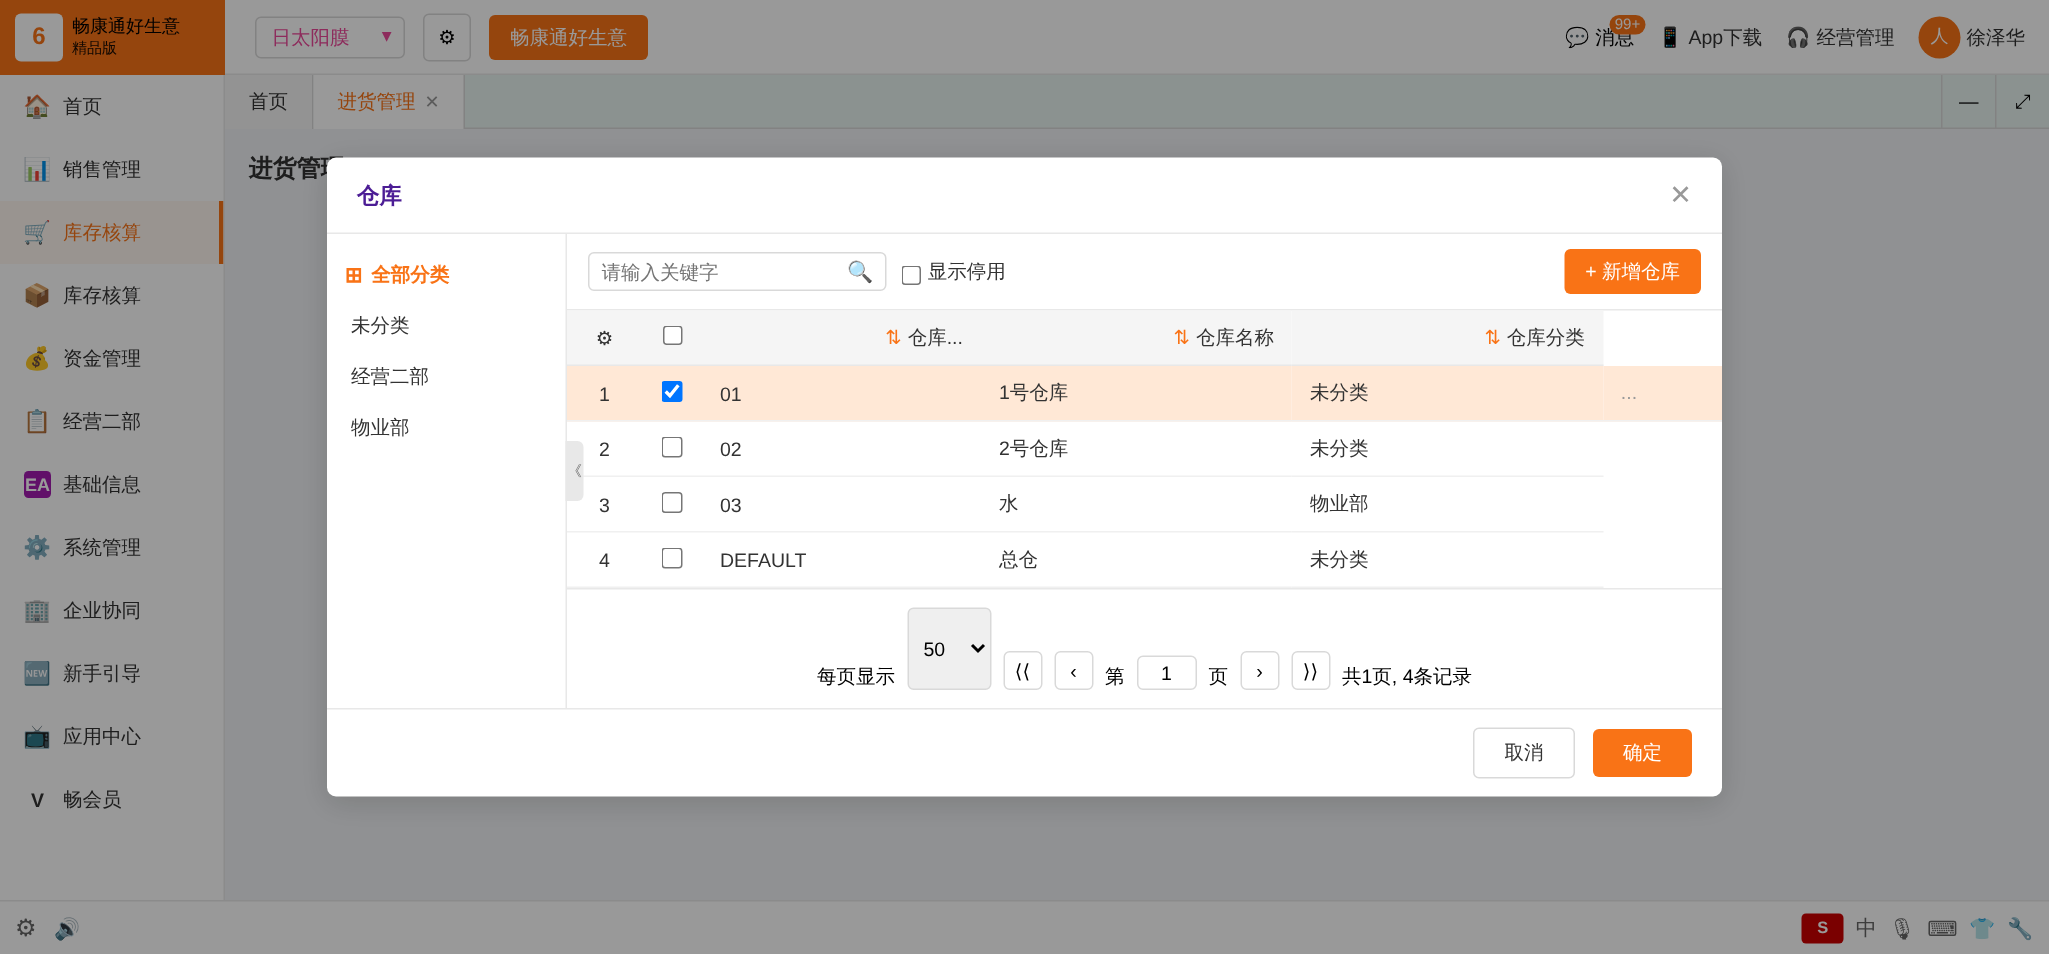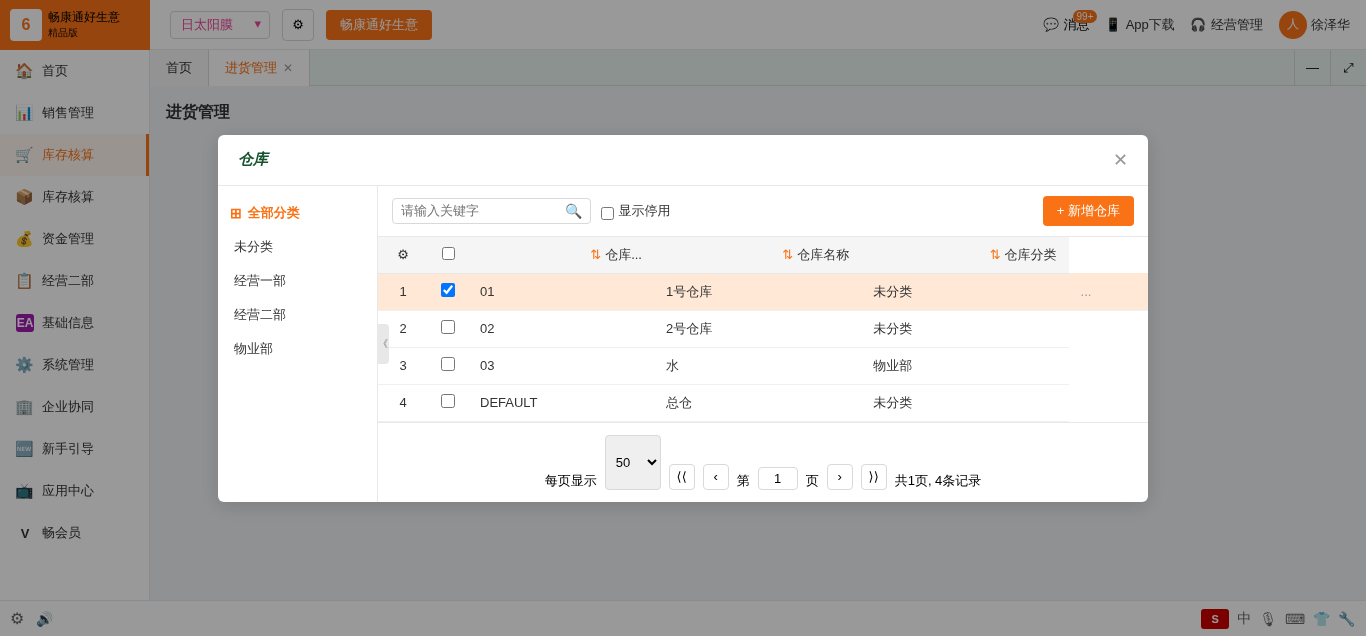--- a/index.html
+++ b/index.html
@@ -93,21 +93,21 @@
 
     
     .modal {
       background: #fff; border-radius: 6px; width: 930px; max-height: 580px;
       display: flex; flex-direction: column; box-shadow: 0 4px 20px rgba(0,0,0,0.15);
     }
     .modal-header {
       display: flex; align-items: center; justify-content: space-between;
       padding: 14px 20px; border-bottom: 1px solid #e8e8e8; flex-shrink: 0;
     }
-    .modal-title { font-size: 15px; font-weight: bold; color: #14532d; font-style: italic; }
+    .modal-title { font-size: 15px; font-weight: bold; color: #4c1d95; }
     .modal-close { cursor: pointer; color: #999; font-size: 18px; }
     .modal-body { display: flex; flex: 1; overflow: hidden; }
 
     
     .category-panel {
       width: 160px; border-right: 1px solid #e8e8e8; padding: 10px 0; flex-shrink: 0; position: relative;
     }
     .cat-header {
       display: flex; align-items: center; gap: 6px; padding: 8px 12px;
       color: #f97316; font-weight: bold; cursor: pointer;
@@ -298,21 +298,20 @@
     </div>
 
     <div class="modal-body">
 
       <div class="category-panel">
         <div class="cat-header">
           <span class="cat-grid-icon">⊞</span>
           <span>全部分类</span>
         </div>
         <div class="cat-item">未分类</div>
-        <div class="cat-item">经营一部</div>
         <div class="cat-item">经营二部</div>
         <div class="cat-item">物业部</div>
         <div class="cat-collapse-btn">《</div>
       </div>
 
       <div class="table-panel">
 
         <div class="table-toolbar">
           <div class="search-input-wrap">
             <input class="search-input" type="text" placeholder="请输入关键字" style="">
@@ -380,20 +379,24 @@
           <span>第</span>
           <input class="page-input" type="text" value="1" style="">
           <span>页</span>
           <div class="page-btn">›</div>
           <div class="page-btn">⟩⟩</div>
           <span>共1页, 4条记录</span>
         </div>
       </div>
     </div>
 
+    <div class="modal-footer">
+      <button class="btn-cancel">取消</button>
+      <button class="btn-confirm">确定</button>
+    </div>
   </div>
 </div>
 
 <div class="bottom-bar">
   <span class="bottom-gear">⚙</span>
   <span class="bottom-speaker">🔊</span>
   <div class="bottom-right">
     <div class="s-logo">S</div>
     <span class="bottom-icon">中</span>
     <span class="bottom-icon">🎙</span>

